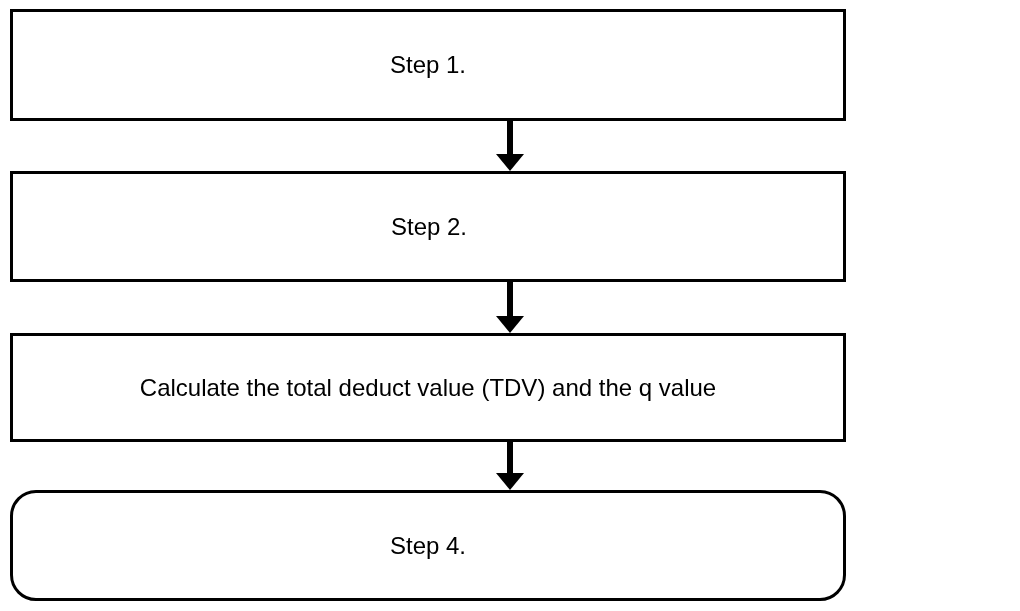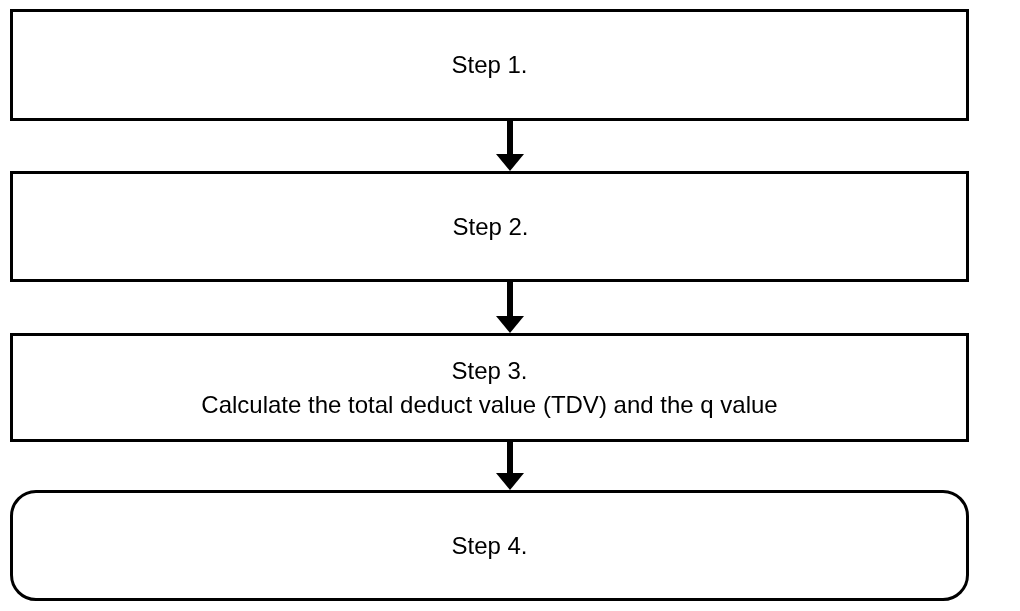--- a/index.html
+++ b/index.html
@@ -12,21 +12,21 @@
     width: 1020px;
     height: 611px;
     background: #ffffff;
     font-family: "Liberation Sans", sans-serif;
     color: #000000;
     overflow: hidden;
   }
   .step-box {
     position: absolute;
     left: 10px;
-    width: 959px;
+    width: 836px;
     box-sizing: border-box;
     border: 3px solid #000000;
     background: #ffffff;
     display: flex;
     flex-direction: column;
     justify-content: center;
     align-items: center;
     text-align: left;
     padding: 0 22px;
   }
@@ -86,21 +86,20 @@
   <div class="step-box box-2">
     <div class="step-title">Step 2.</div>
   </div>
 
   <div class="arrow arrow-2">
     <div class="arrow-stem"></div>
     <div class="arrow-head"></div>
   </div>
 
   <div class="step-box box-3">
-    <div class="step-title">Step 3.</div>
     <div class="step-desc">Calculate the total deduct value (TDV) and the q value</div>
   </div>
 
   <div class="arrow arrow-3">
     <div class="arrow-stem"></div>
     <div class="arrow-head"></div>
   </div>
 
   <div class="step-box box-4">
     <div class="step-title">Step 4.</div>

